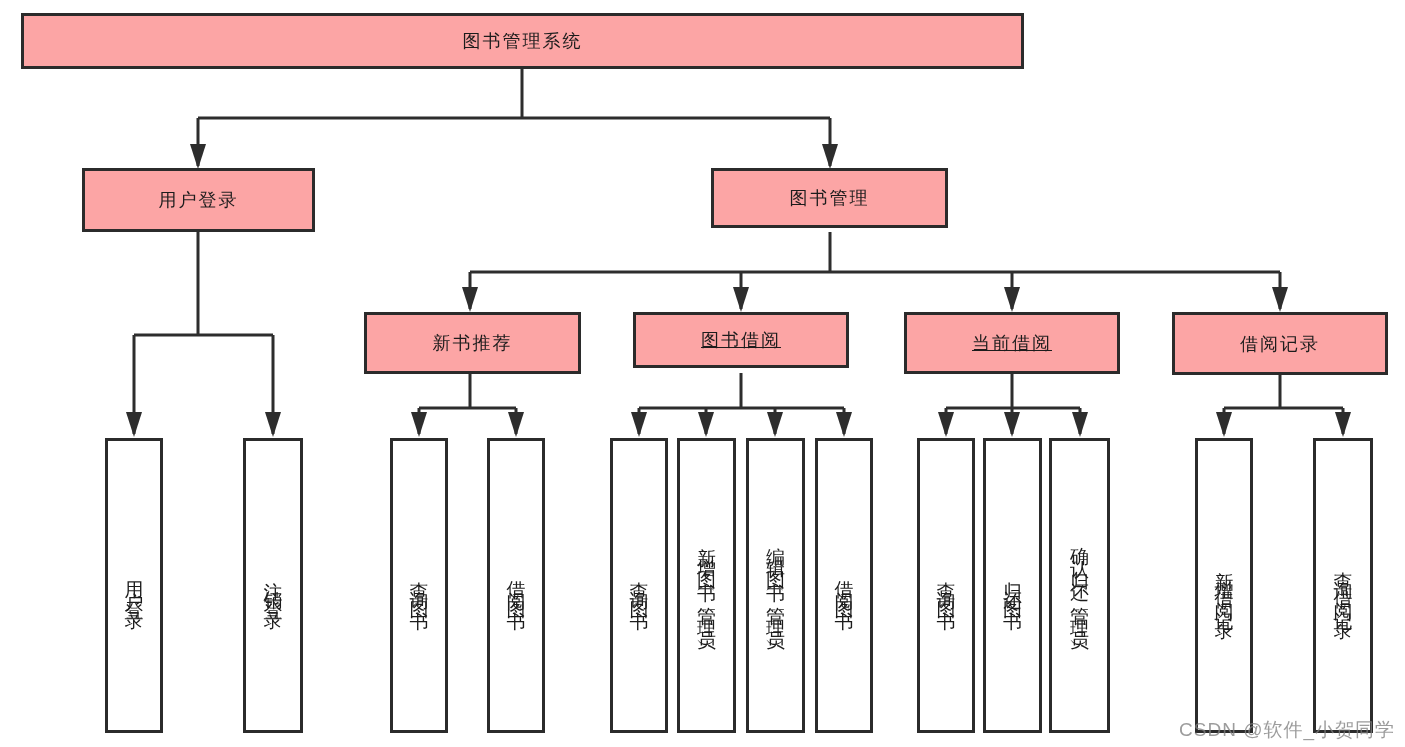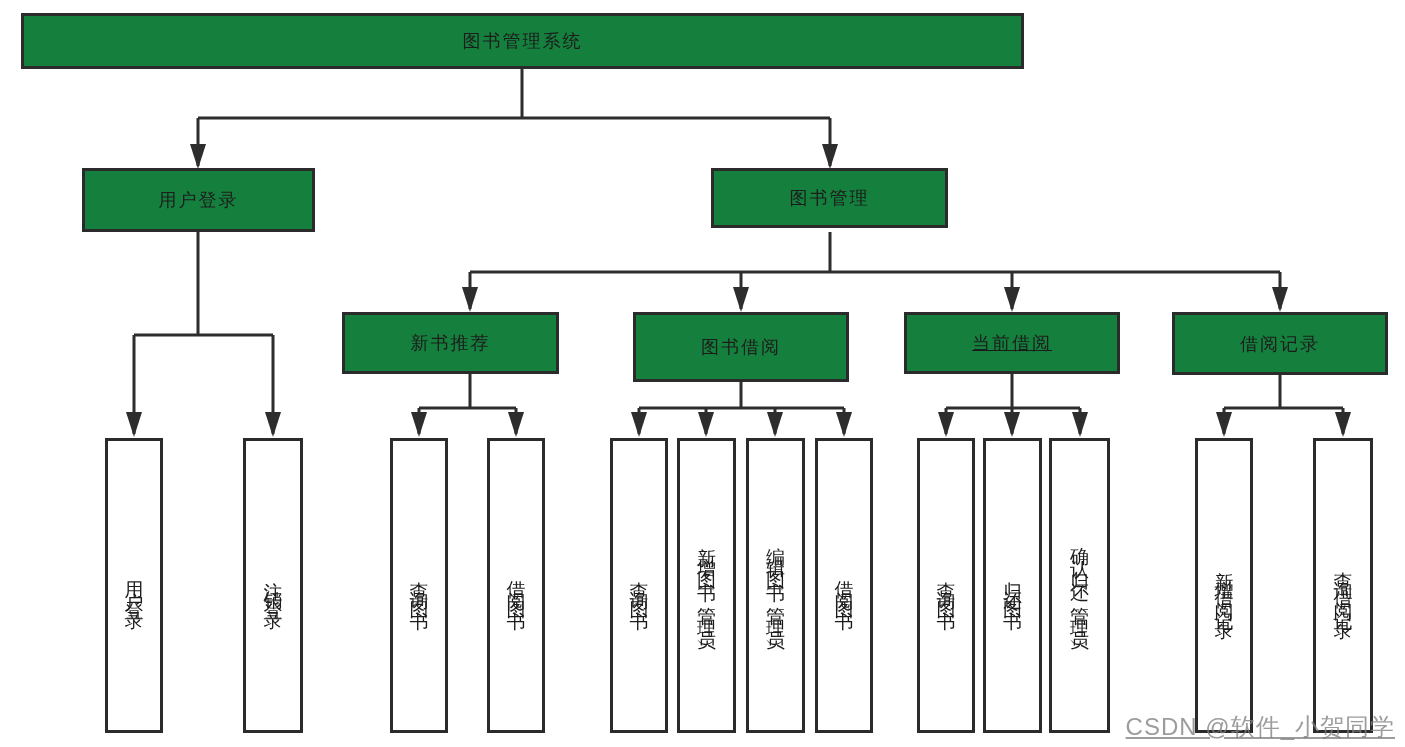--- a/index.html
+++ b/index.html
@@ -4,35 +4,35 @@
 <style>
   html,body{margin:0;padding:0;background:#fff;}
   .canvas{
     position:relative;width:1405px;height:747px;background:#ffffff;
     font-family:"Liberation Sans","DejaVu Sans",sans-serif;overflow:hidden;
   }
   .connectors{position:absolute;left:0;top:0;width:1405px;height:747px;}
   .connectors path{stroke:#2d2d2d;stroke-width:3;fill:none;}
   .connectors polygon{fill:#2d2d2d;stroke:none;}
   .hnode{
-    position:absolute;box-sizing:border-box;background:#15803d;border:3px solid #2b2b2b;
+    position:absolute;box-sizing:border-box;background:#fca5a5;border:3px solid #2b2b2b;
     display:flex;align-items:center;justify-content:center;
     font-size:18px;letter-spacing:2px;color:#1c1c1c;z-index:2;
   }
   .vnode{
     position:absolute;box-sizing:border-box;background:#fff;border:3px solid #2b2b2b;
     display:flex;align-items:center;justify-content:center;
     writing-mode:vertical-rl;text-orientation:mixed;
     font-size:19px;letter-spacing:10px;color:#1c1c1c;z-index:2;
     top:438px;height:295px;
   }
   .vnode.long{letter-spacing:12px;}
   .watermark{
     position:absolute;right:10px;bottom:4px;z-index:5;
-    font-size:24px;letter-spacing:1px;color:rgba(128,128,128,0.78);text-decoration:underline;
+    font-size:19px;letter-spacing:1px;color:rgba(128,128,128,0.78);
   }
 </style>
 </head>
 <body>
 
 <div class="canvas">
 
   <svg class="connectors" viewBox="0 0 1405 747" xmlns="http://www.w3.org/2000/svg">
 
     <g>
@@ -81,22 +81,22 @@
       <polygon points="1216,412 1232,412 1224,437"></polygon>
       <polygon points="1335,412 1351,412 1343,437"></polygon>
     </g>
   </svg>
 
   <div class="hnode" style="left:21px;top:13px;width:1003px;height:56px;">图书管理系统</div>
 
   <div class="hnode" style="left:82px;top:168px;width:233px;height:64px;">用户登录</div>
   <div class="hnode" style="left:711px;top:168px;width:237px;height:60px;">图书管理</div>
 
-  <div class="hnode" style="left:342px;top:312px;width:217px;height:62px;">新书推荐</div>
-  <div class="hnode" style="left:633px;top:312px;width:216px;height:70px;">图书借阅</div>
+  <div class="hnode" style="left:364px;top:312px;width:217px;height:62px;">新书推荐</div>
+  <div class="hnode" style="left:633px;top:312px;width:216px;height:56px;text-decoration:underline;">图书借阅</div>
   <div class="hnode" style="left:904px;top:312px;width:216px;height:62px;text-decoration:underline;">当前借阅</div>
   <div class="hnode" style="left:1172px;top:312px;width:216px;height:63px;">借阅记录</div>
 
   <div class="vnode" style="left:105px;width:58px;">用户登录</div>
   <div class="vnode" style="left:243px;width:60px;">注销登录</div>
 
   <div class="vnode" style="left:390px;width:58px;">查询图书</div>
   <div class="vnode" style="left:487px;width:58px;">借阅图书</div>
 
   <div class="vnode" style="left:610px;width:58px;">查询图书</div>

